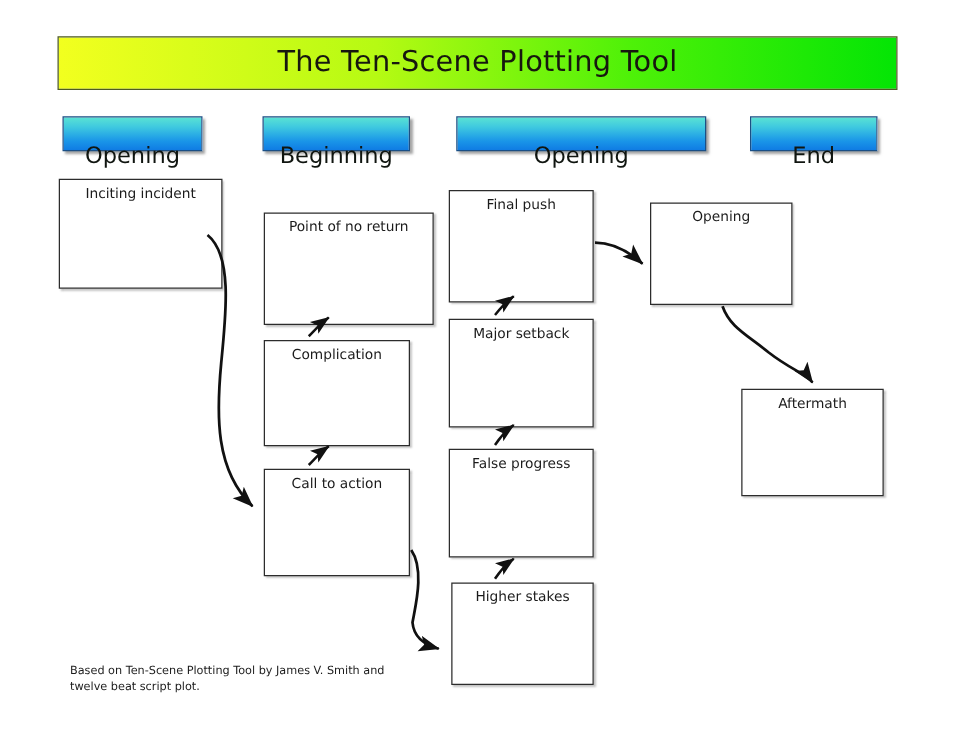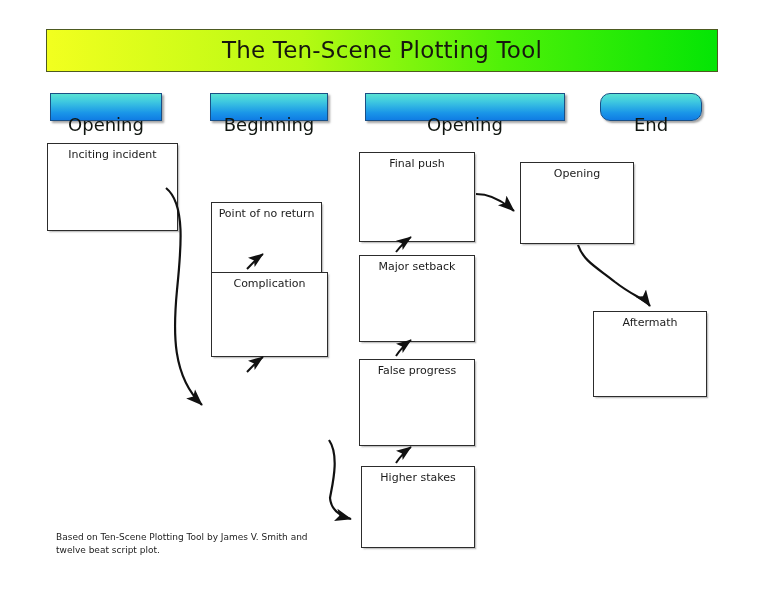--- a/index.html
+++ b/index.html
@@ -62,21 +62,21 @@
   .act-btn .act-label {
     font-size: 18px;
     color: #101510;
     line-height: 1;
     white-space: nowrap;
     margin-top: 36px;
   }
   .act-opening   { left: 50px;  top: 93px;  width: 112px; }
   .act-beginning { left: 210px; top: 93px;  width: 118px; }
   .act-middle    { left: 365px; top: 93px;  width: 200px; }
-  .act-end       { left: 600px; top: 93px;  width: 102px; border-radius: 10px; }
+  .act-end       { left: 600px; top: 93px;  width: 102px; }
 
   
   .scene {
     position: absolute;
     border: 1px solid #2c2c2c;
     background: #ffffff;
     box-sizing: border-box;
     box-shadow: 1.5px 1.5px 1.5px rgba(120,120,120,0.45);
   }
   .scene .scene-label {
@@ -86,21 +86,21 @@
     font-size: 11px;
     color: #1b1b1b;
     line-height: 1.1;
     padding-top: 5px;
     box-sizing: border-box;
     white-space: nowrap;
   }
 
   
   .sc-inciting      { left: 47px;  top: 143px; width: 131px; height: 88px; }
-  .sc-pointnoreturn { left: 211px; top: 170px; width: 111px; height: 90px; margin-top: 32px; }
+  .sc-pointnoreturn { left: 211px; top: 170px; width: 136px; height: 90px; }
   .sc-complication  { left: 211px; top: 272px; width: 117px; height: 85px; }
   .sc-calltoaction  { left: 211px; top: 375px; width: 117px; height: 86px; }
   .sc-finalpush     { left: 359px; top: 152px; width: 116px; height: 90px; }
   .sc-majorsetback  { left: 359px; top: 255px; width: 116px; height: 87px; }
   .sc-falseprogress { left: 359px; top: 359px; width: 116px; height: 87px; }
   .sc-higherstakes  { left: 361px; top: 466px; width: 114px; height: 82px; }
   .sc-climax        { left: 520px; top: 162px; width: 114px; height: 82px; }
   .sc-aftermath     { left: 593px; top: 311px; width: 114px; height: 86px; }
 
   
@@ -147,20 +147,23 @@
 
   <div class="scene sc-inciting">
     <span class="scene-label">Inciting incident</span>
   </div>
   <div class="scene sc-pointnoreturn">
     <span class="scene-label">Point of no return</span>
   </div>
   <div class="scene sc-complication">
     <span class="scene-label">Complication</span>
   </div>
+  <div class="scene sc-calltoaction">
+    <span class="scene-label">Call to action</span>
+  </div>
   <div class="scene sc-finalpush">
     <span class="scene-label">Final push</span>
   </div>
   <div class="scene sc-falseprogress">
     <span class="scene-label">False progress</span>
   </div>
   <div class="scene sc-majorsetback">
     <span class="scene-label">Major setback</span>
   </div>
   <div class="scene sc-higherstakes">

